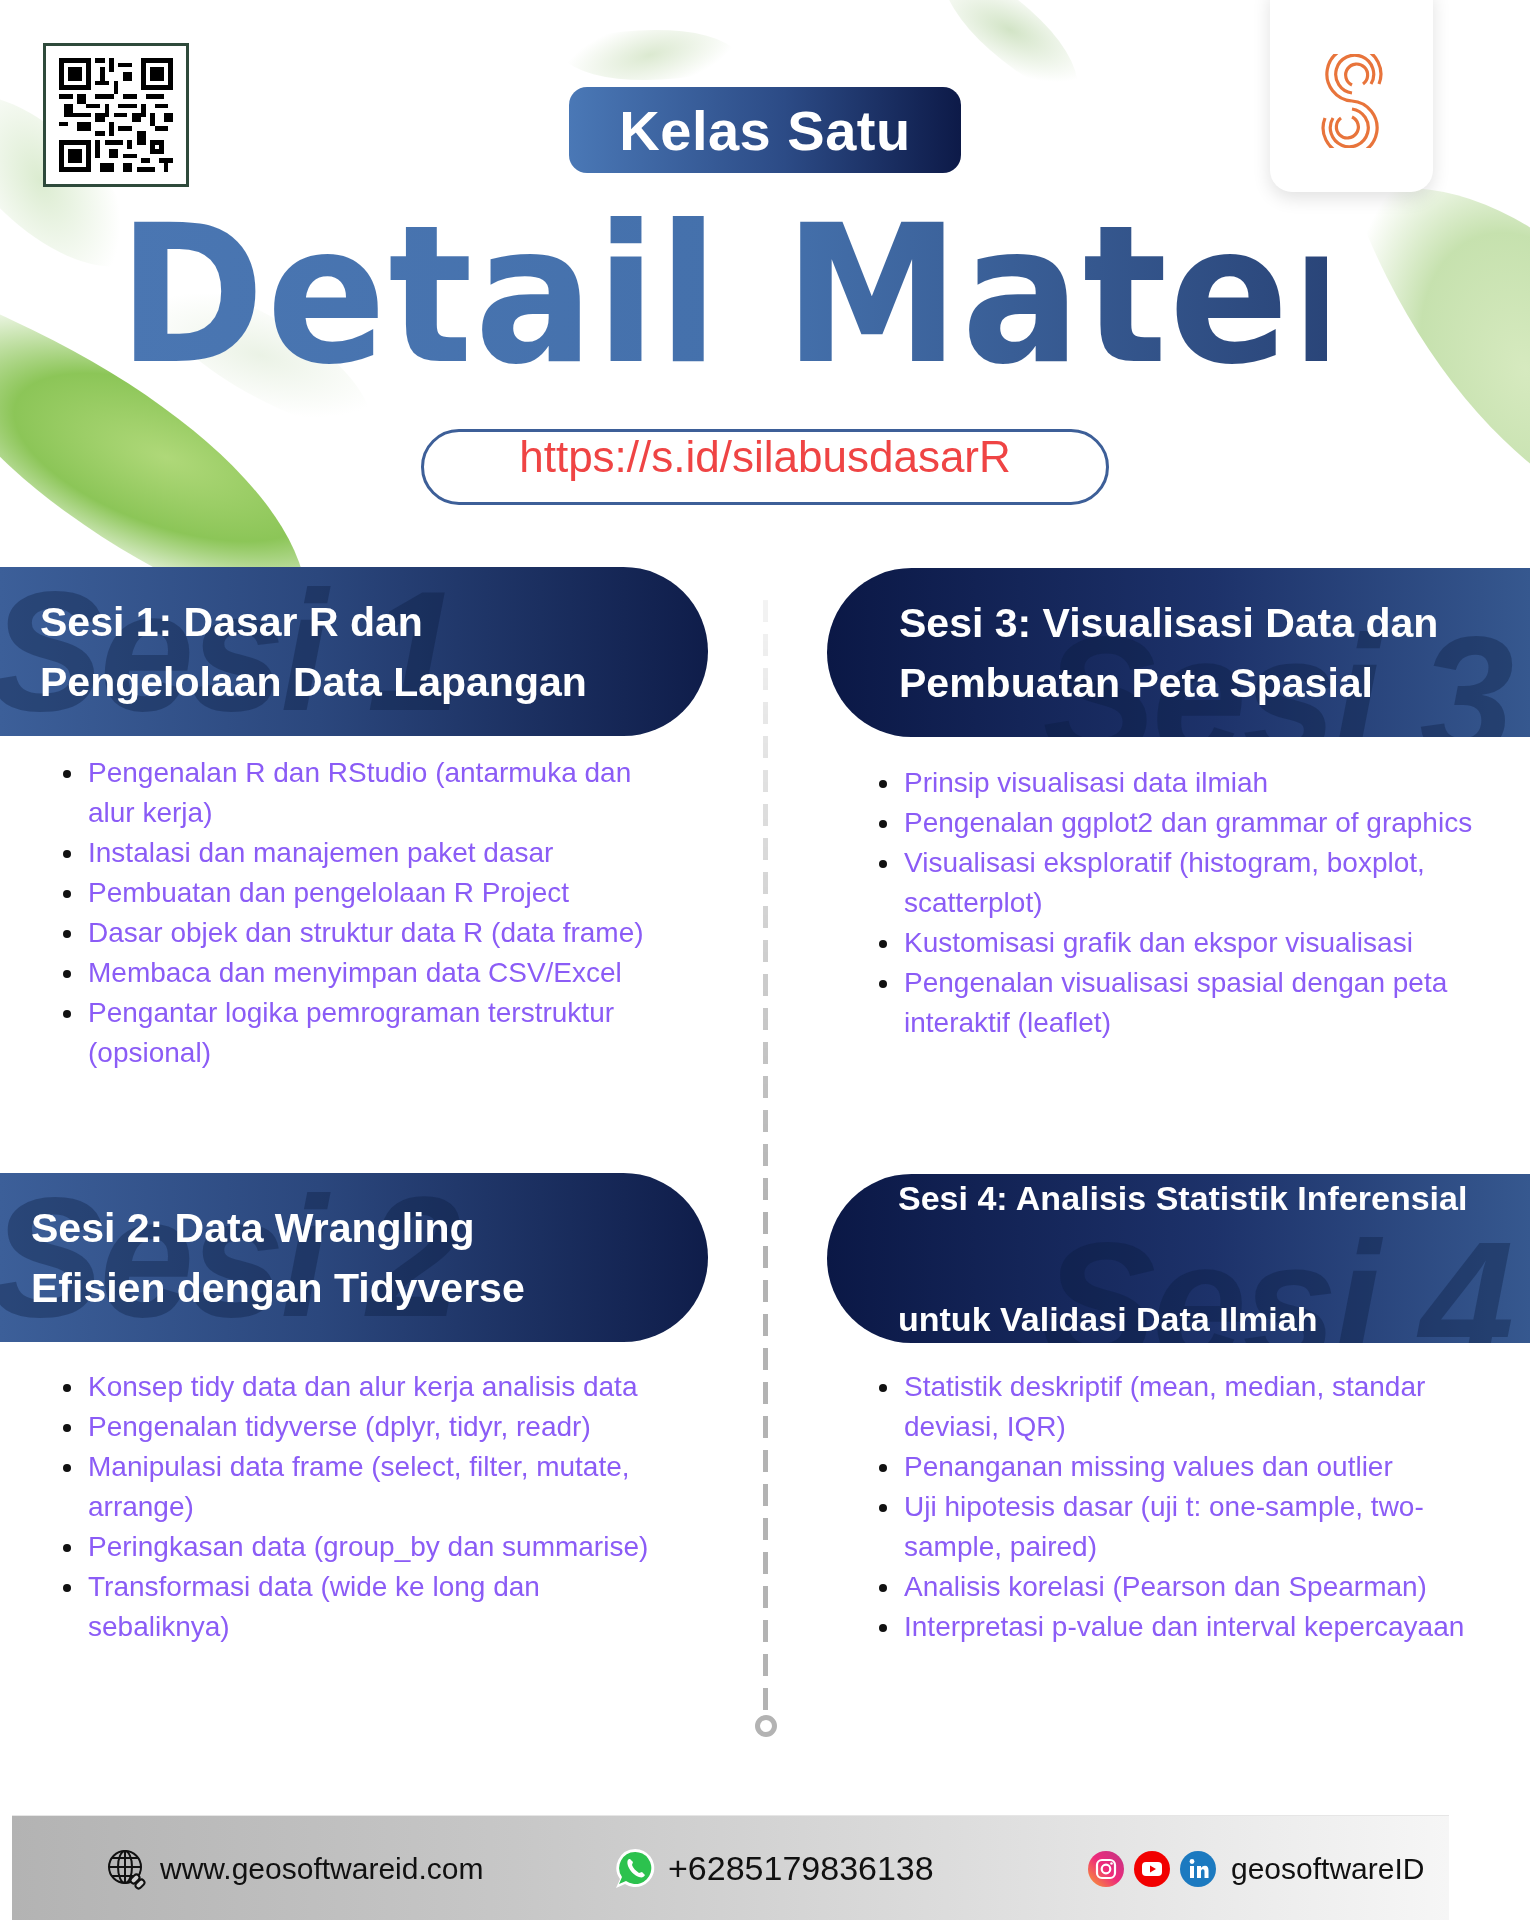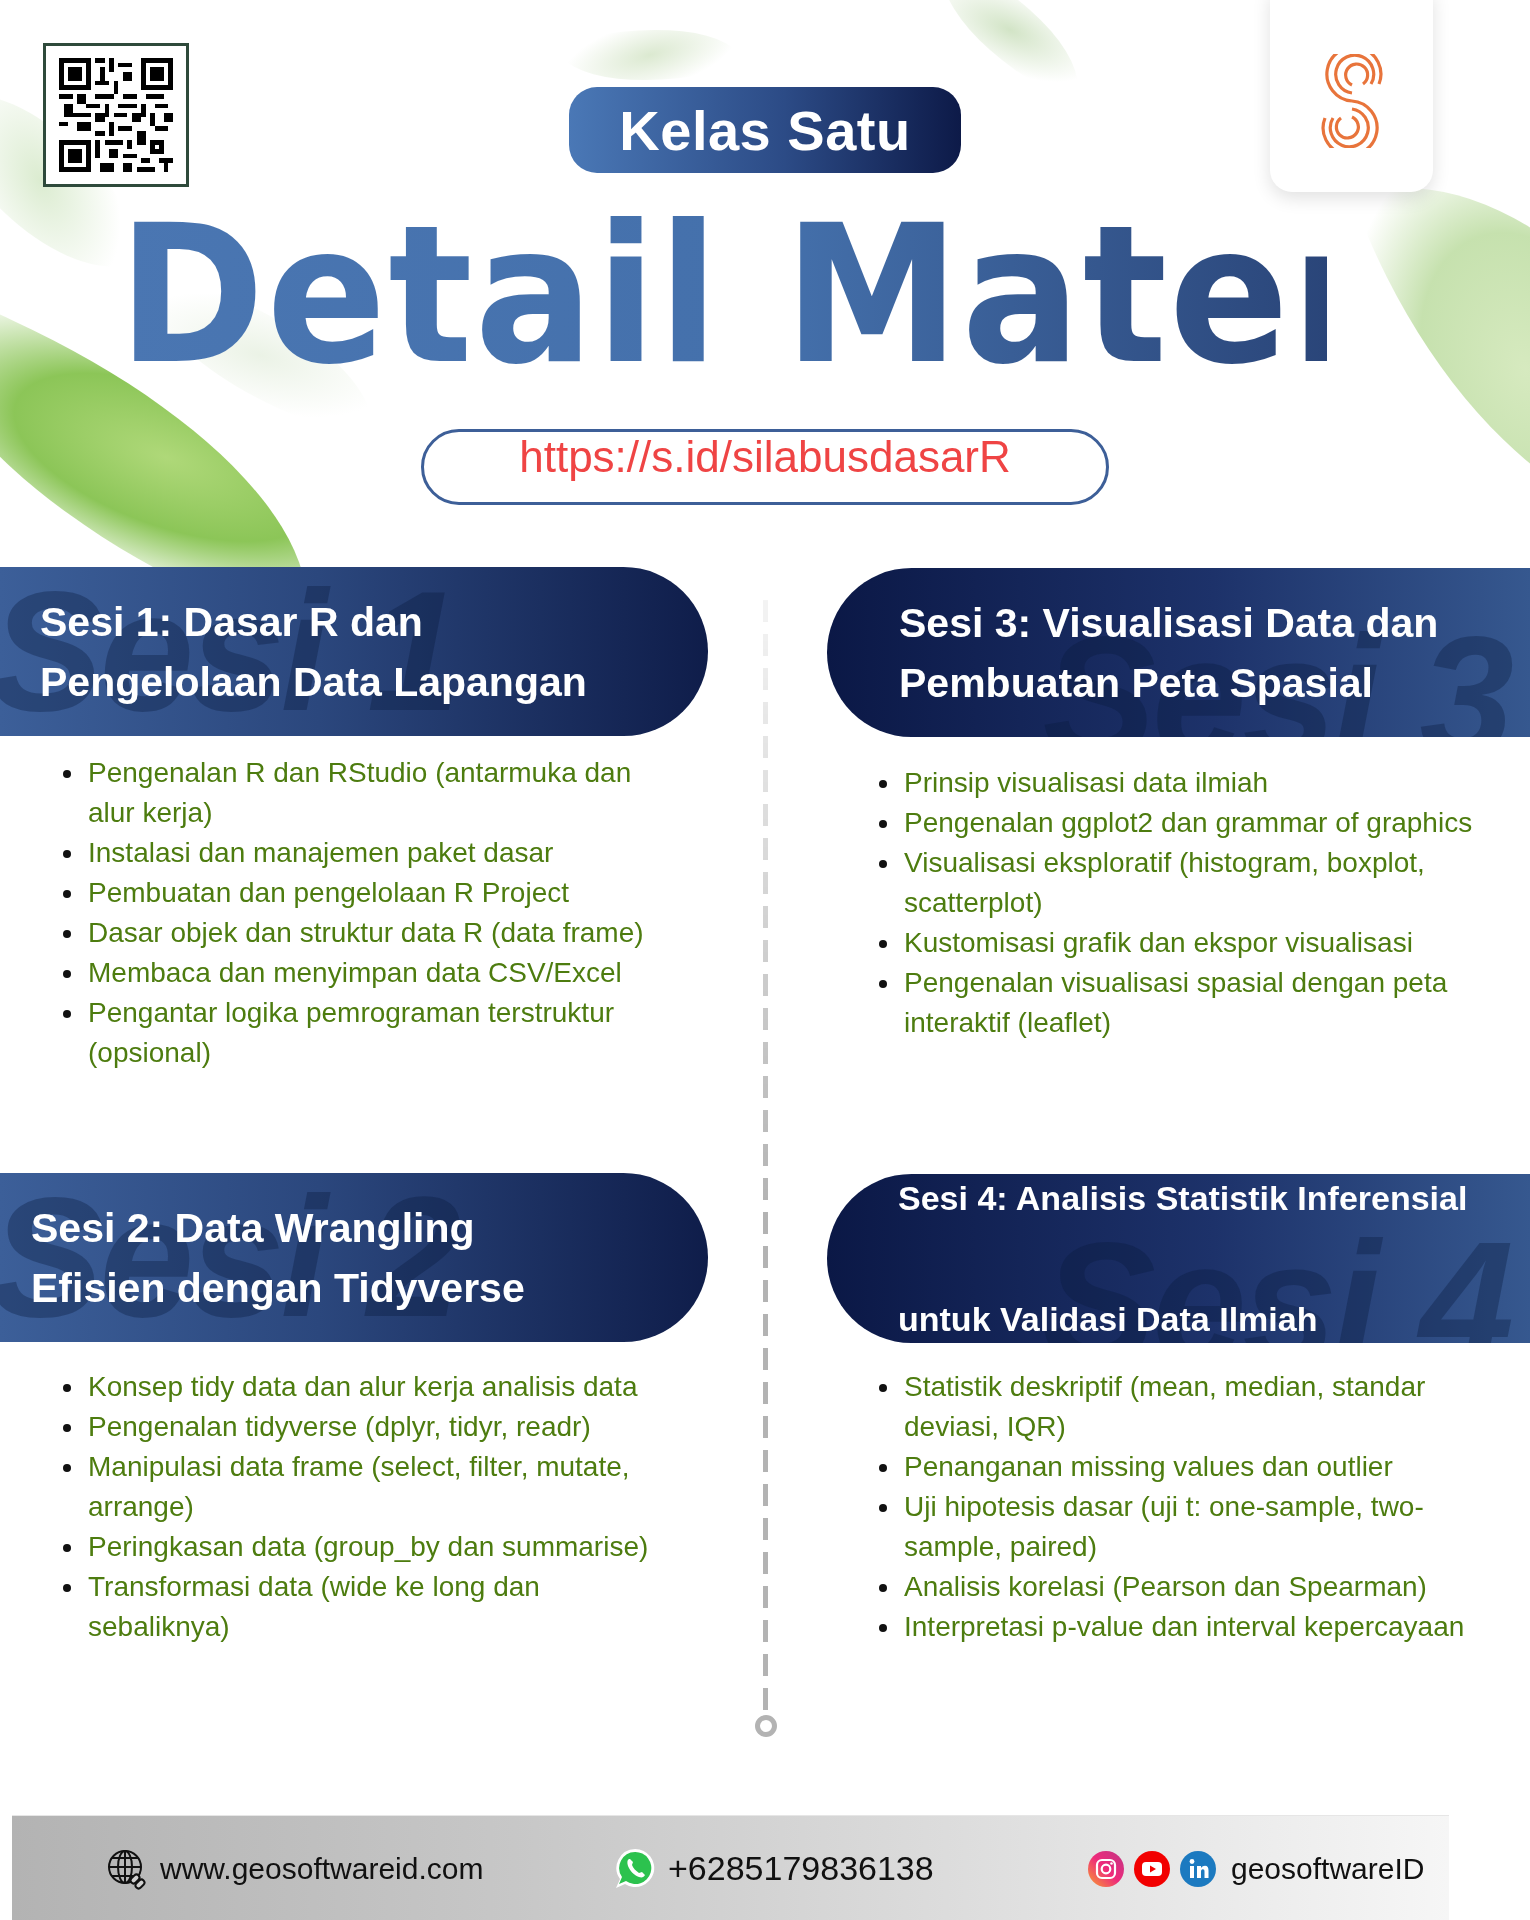--- a/index.html
+++ b/index.html
@@ -19,21 +19,21 @@
   .leaf.l5 { left: -30px; top: 60px; width: 140px; height: 240px; transform: rotate(-25deg);
     background: radial-gradient(ellipse, rgba(190,220,170,0.55) 0%, rgba(190,220,170,0) 70%); }
   .leaf.l6 { left: 130px; top: 300px; width: 260px; height: 110px; transform: rotate(15deg);
     background: radial-gradient(ellipse, rgba(215,230,205,0.5) 0%, rgba(215,230,205,0) 70%); }
 
   
   .qr { position: absolute; left: 43px; top: 43px; width: 146px; height: 144px; border: 3px solid #2e4a3b; background: #fff; padding: 12px; }
   .qr svg { width: 100%; height: 100%; display: block; }
 
   
-  .badge { position: absolute; left: 569px; top: 87px; width: 392px; height: 86px; border-radius: 28px;
+  .badge { position: absolute; left: 569px; top: 87px; width: 392px; height: 86px; border-radius: 18px;
     background: linear-gradient(90deg, #4a78b6 0%, #2c4b86 55%, #0d1a48 100%);
     display: flex; align-items: center; justify-content: center;
     color: #fff; font-weight: 700; font-size: 56px; letter-spacing: 0.5px; }
 
   
   .logo-card { position: absolute; left: 1270px; top: -10px; width: 163px; height: 202px; background: #fff;
     border-radius: 0 0 22px 22px; box-shadow: 0 6px 18px rgba(0,0,0,0.12);
     display: flex; align-items: center; justify-content: center; padding-top: 20px; }
   .logo-card svg { width: 70px; height: 94px; }
 
@@ -71,21 +71,21 @@
   .sesi-head.right .ghost { right: 20px; margin-top: 44px; }
   .sesi-head .line { position: relative; font-weight: 700; white-space: nowrap; }
   .sesi-head.h1 .line, .sesi-head.h2 .line, .sesi-head.h3 .line { font-size: 41px; line-height: 60px; }
   .sesi-head.h4 .line { font-size: 34px; line-height: 48px; }
   .sesi-head.h1 { top: 567px; padding-left: 40px; }
   .sesi-head.h2 { top: 1173px; padding-left: 31px; }
   .sesi-head.h3 { top: 568px; padding-left: 72px; }
   .sesi-head.h4 { top: 1174px; padding-left: 71px; justify-content: space-between; }
 
   
-  .bullets { position: absolute; list-style: none; font-size: 28px; line-height: 40px; color: #4d7c0f; }
+  .bullets { position: absolute; list-style: none; font-size: 28px; line-height: 40px; color: #8b5cf6; }
   .bullets li { position: relative; padding-left: 25px; }
   .bullets li::before { content: ""; position: absolute; left: 0; top: 17px; width: 8px; height: 8px; border-radius: 50%; background: #111; }
   .bullets.b1 { left: 63px; top: 753px; width: 620px; }
   .bullets.b2 { left: 63px; top: 1367px; width: 620px; }
   .bullets.b3 { left: 879px; top: 763px; width: 630px; }
   .bullets.b4 { left: 879px; top: 1367px; width: 630px; }
 
   
   .footer { position: absolute; left: 12px; top: 1815px; width: 1437px; height: 105px;
     background: linear-gradient(90deg, #b3b3b3 0%, #c7c7c7 35%, #dcdcdc 65%, #f6f6f6 100%);

